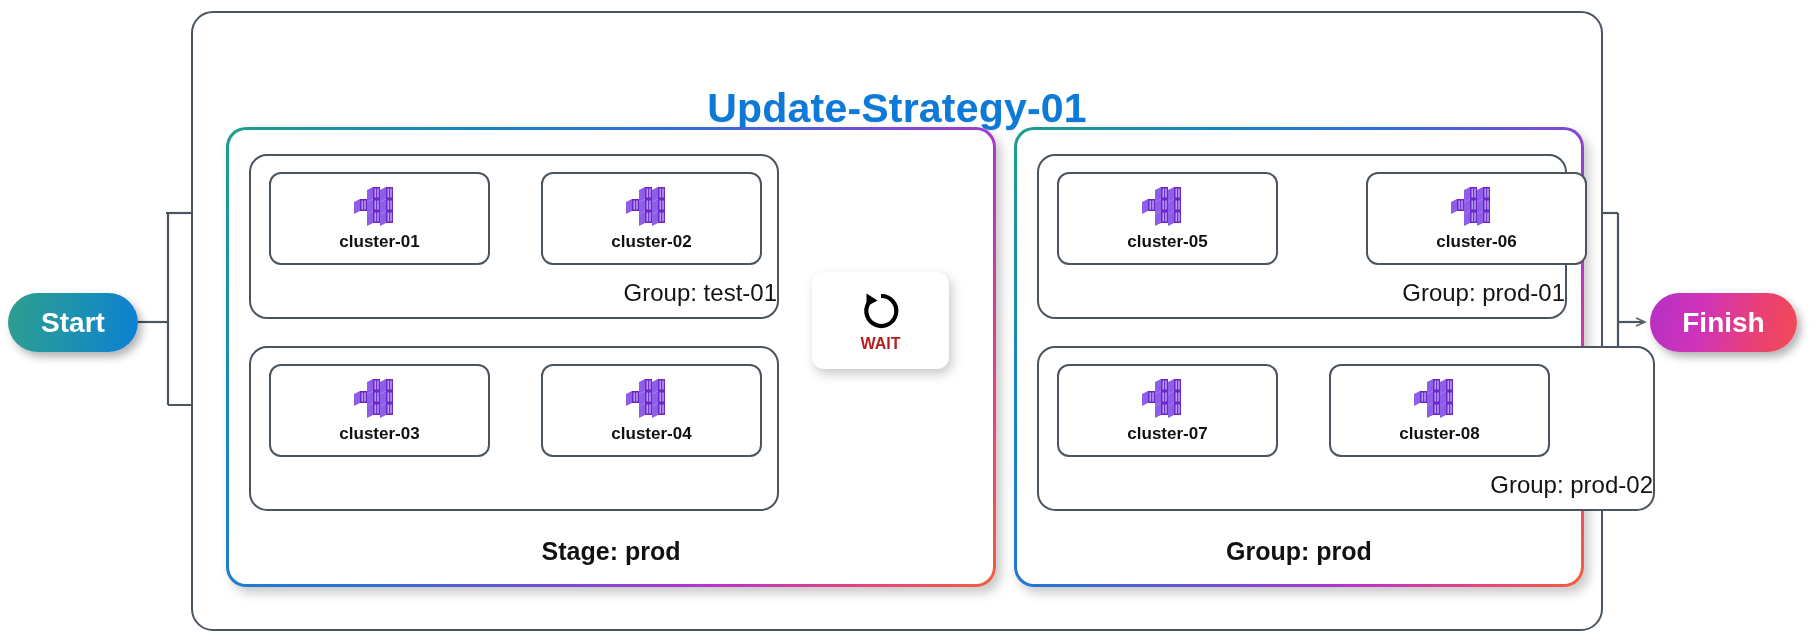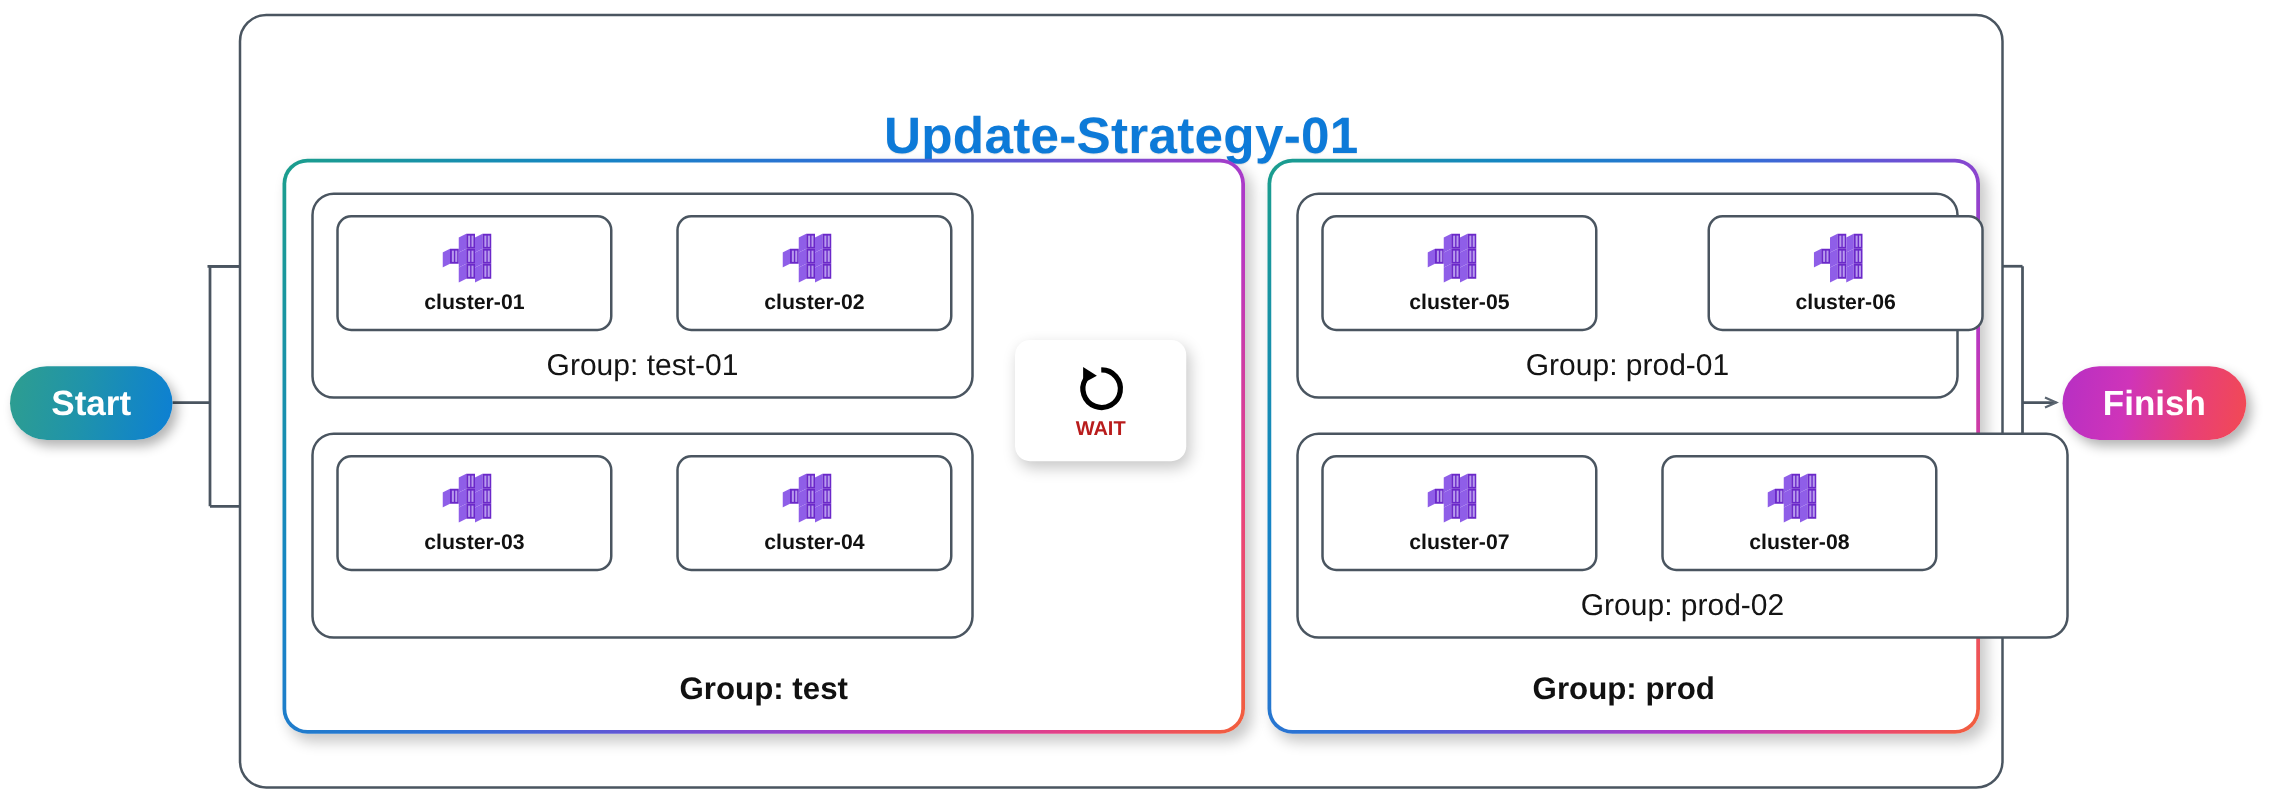--- a/index.html
+++ b/index.html
@@ -54,21 +54,21 @@
     position:absolute;left:0;right:0;bottom:18px;text-align:center;
     font-size:25px;font-weight:bold;color:#111;
   }
 
   
   .group{
     position:absolute;border:2px solid #4a5560;border-radius:18px;
     background:#fff;box-sizing:border-box;
   }
   .group-label{
-    position:absolute;left:0;right:0;bottom:10px;text-align:center;
+    position:absolute;left:0;right:0;bottom:10px;text-align:right;
     font-size:24px;color:#141414;font-weight:400;
   }
 
   
   .node{
     position:absolute;width:221px;height:93px;
     border:2px solid #4a5560;border-radius:12px;background:#fff;
     box-sizing:border-box;
     display:flex;flex-direction:column;align-items:center;justify-content:center;
   }
@@ -350,21 +350,21 @@
                   <rect x="7.5" y="1.5" width="1.6" height="9" fill="#b89aee"></rect>
                   <rect x="10.2" y="1.5" width="1.6" height="9" fill="#b89aee"></rect>
                 </g>
             </g>
           </svg>
           <div class="node-label">cluster-04</div>
         </div>
 
       </div>
 
-      <div class="stage-label">Group: test</div>
+      <div class="stage-label">Stage: prod</div>
     </div>
   </div>
 
   <div class="wait-card">
     <svg class="wait-icon" viewBox="0 0 44 44">
       <path d="M22,7 A15,15 0 1,1 9.5,14.2" fill="none" stroke="#000" stroke-width="4.2" stroke-linecap="butt"></path>
       <polygon points="7.5,4.5 7.5,17.5 18.5,11.5" fill="#000"></polygon>
     </svg>
     <div class="wait-label">WAIT</div>
   </div>

